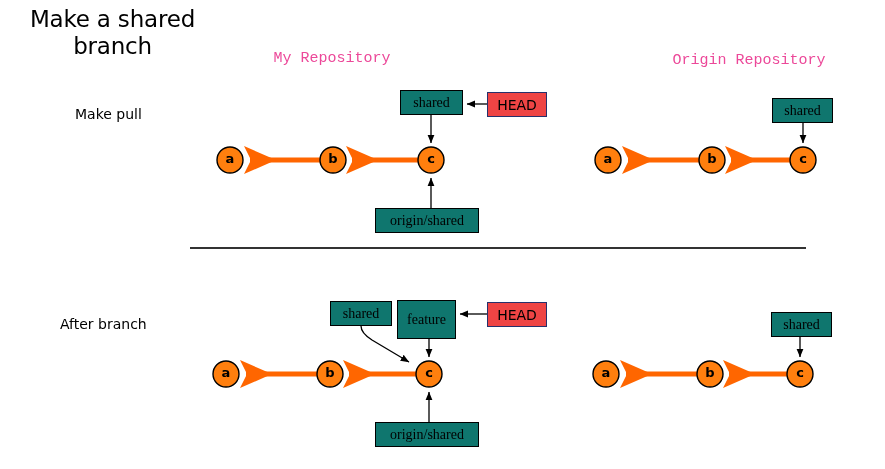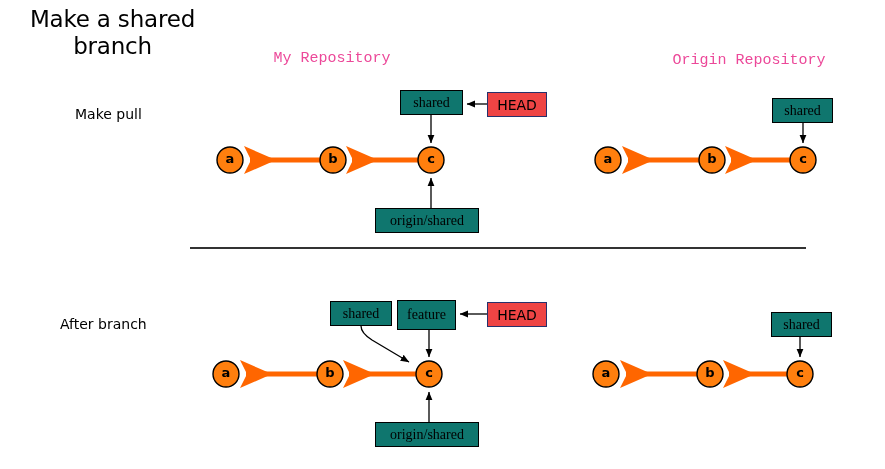--- a/index.html
+++ b/index.html
@@ -168,19 +168,19 @@
       <div class="node-label" style="left: 586px; top: 365px; width: 40px;">a</div>
       <div class="node-label" style="left: 690px; top: 365px; width: 40px;">b</div>
       <div class="node-label" style="left: 780px; top: 365px; width: 40px;">c</div>
     </div>
   <div id="boxes-layer">
       <div class="box box-yellow" style="left: 400px; top: 90px; width: 63px; height: 25px;">shared</div>
       <div class="box box-yellow" style="left: 375px; top: 208px; width: 104px; height: 25px;">origin/shared</div>
       <div class="box box-cyan" style="left: 487px; top: 92px; width: 60px; height: 25px;">HEAD</div>
       <div class="box box-yellow" style="left: 772px; top: 98px; width: 61px; height: 25px;">shared</div>
       <div class="box box-yellow" style="left: 330px; top: 301px; width: 62px; height: 25px;">shared</div>
-      <div class="box box-yellow" style="left: 397px; top: 300px; width: 59px; height: 30px;">feature</div>
+      <div class="box box-yellow" style="left: 397px; top: 300px; width: 59px; height: 39px;">feature</div>
       <div class="box box-yellow" style="left: 375px; top: 422px; width: 104px; height: 25px;">origin/shared</div>
       <div class="box box-cyan" style="left: 487px; top: 302px; width: 60px; height: 25px;">HEAD</div>
       <div class="box box-yellow" style="left: 771px; top: 312px; width: 61px; height: 25px;">shared</div>
     </div>
 
 </div>
 
 </body></html>

